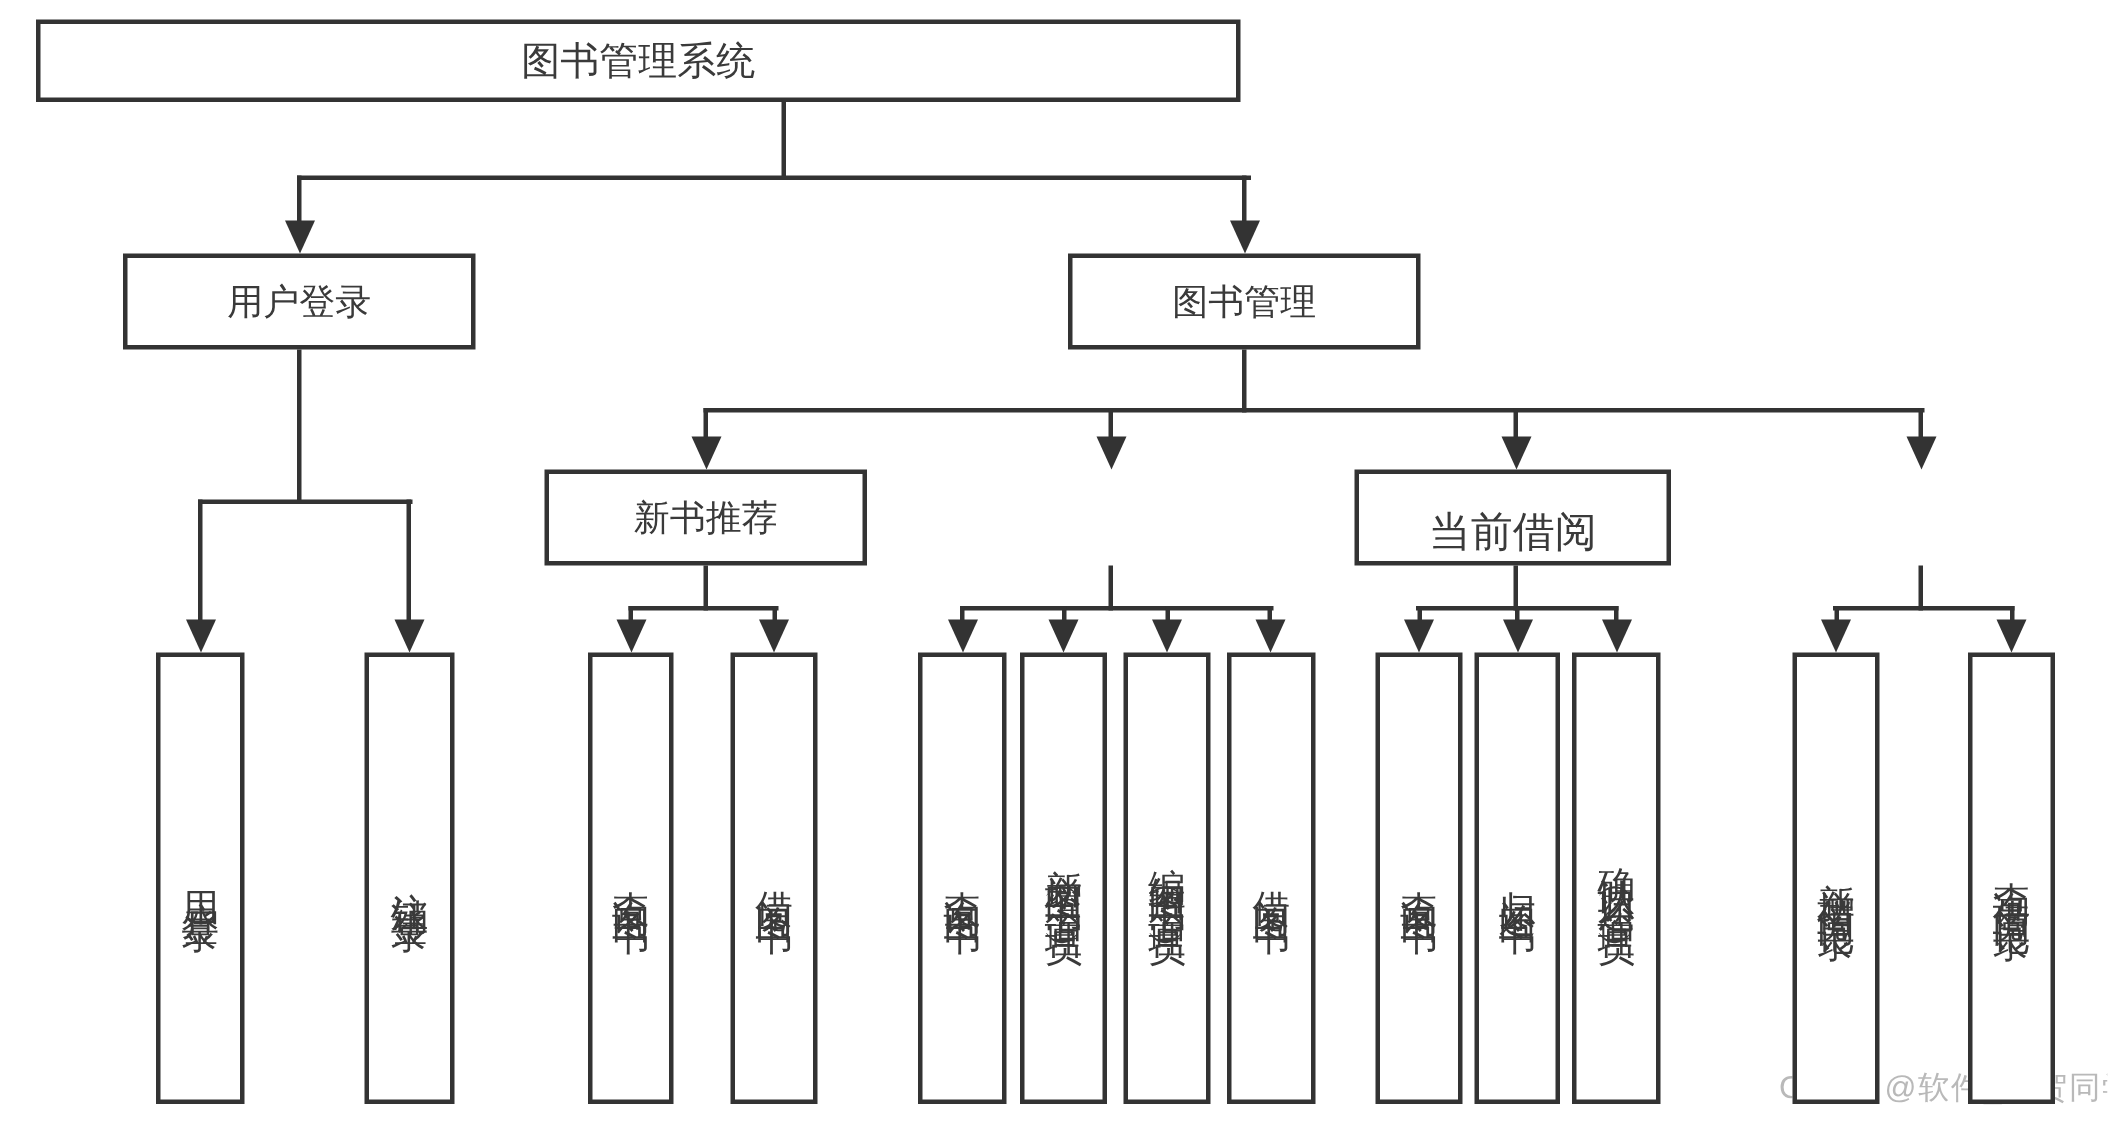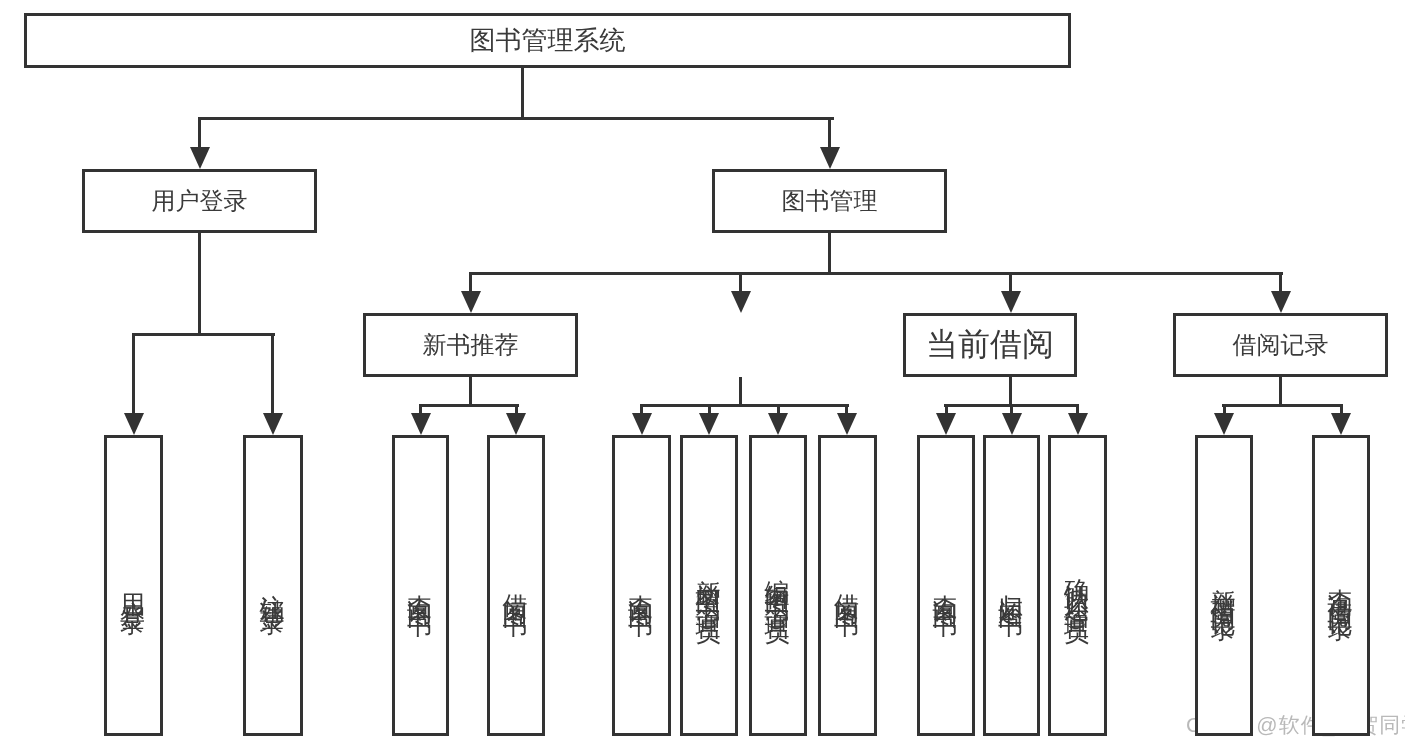--- a/index.html
+++ b/index.html
@@ -44,37 +44,34 @@
     color:var(--watermark,#b9b9b9);
     letter-spacing:1px;
     white-space:nowrap;
   }
 </style>
 </head>
 <body>
 
 <div id="canvas">
   <span class="watermark">CSDN @软件_小贺同学</span>
-<div class="node" style="left: 24px; top: 13px; width: 1047px; height: 55px; font-size: 26px;">
+<div class="node" style="left: 24px; top: 13px; width: 803px; height: 55px; font-size: 26px;">
       <span>图书管理系统</span>
     </div>
     <div class="node" style="left: 82px; top: 169px; width: 235px; height: 64px; font-size: 24px;">
       <span>用户登录</span>
     </div>
     <div class="node" style="left: 712px; top: 169px; width: 235px; height: 64px; font-size: 24px;">
       <span>图书管理</span>
     </div>
     <div class="node" style="left: 363px; top: 313px; width: 215px; height: 64px; font-size: 24px;">
       <span>新书推荐</span>
     </div>
-    <div class="node" style="left: 903px; top: 313px; width: 174px; height: 64px; font-size: 32px;">
+    <div class="node" style="left: 903px; top: 313px; width: 211px; height: 64px; font-size: 28px; align-items: flex-end;">
       <span>当前借阅</span>
-    </div>
-    <div class="node" style="left: 1173px; top: 313px; width: 215px; height: 64px; font-size: 24px;">
-      <span>借阅记录</span>
     </div>
     <div class="node vtext" style="left: 104px; top: 435px; width: 59px; height: 301px; font-size: 25px;">
       <span>用户登录</span>
     </div>
     <div class="node vtext" style="left: 243px; top: 435px; width: 60px; height: 301px; font-size: 25px;">
       <span>注销登录</span>
     </div>
     <div class="node vtext" style="left: 392px; top: 435px; width: 57px; height: 301px; font-size: 25px;">
       <span>查询图书</span>
     </div>

